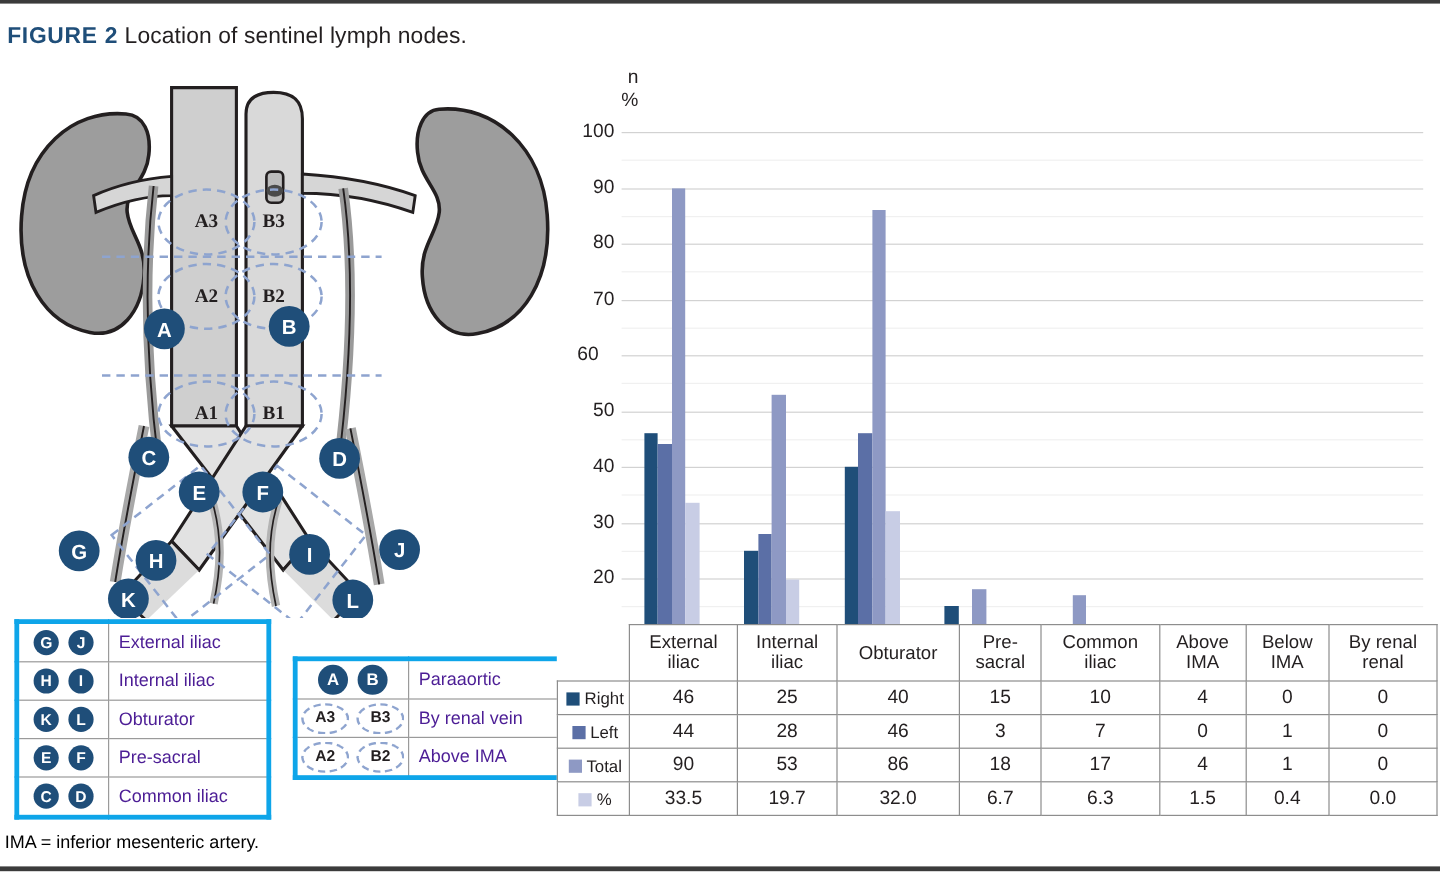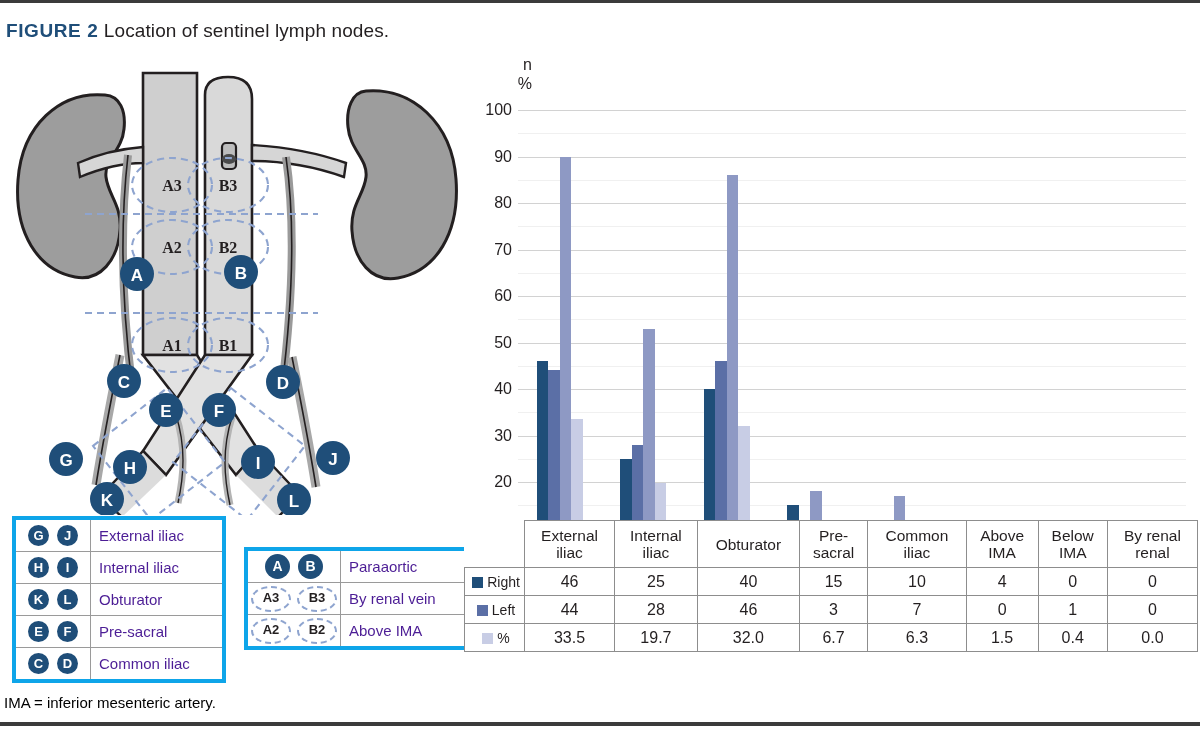--- a/index.html
+++ b/index.html
@@ -246,21 +246,21 @@
     <div>n</div>
     <div>%</div>
   </div>
   <div class="ylabels" id="ylabels">
       <div class="ylab" style="top: 465px;">0</div>
       <div class="ylab" style="top: 418.5px;">10</div>
       <div class="ylab" style="top: 372px;">20</div>
       <div class="ylab" style="top: 325.5px;">30</div>
       <div class="ylab" style="top: 279px;">40</div>
       <div class="ylab" style="top: 232.5px;">50</div>
-      <div class="ylab" style="top: 186px;">60</div>
+      <div class="ylab" style="top: 186px; text-align: center;">60</div>
       <div class="ylab" style="top: 139.5px;">70</div>
       <div class="ylab" style="top: 93px;">80</div>
       <div class="ylab" style="top: 46.5px;">90</div>
       <div class="ylab" style="top: 0px;">100</div>
     </div>
   <div id="plot">
     <div class="axis-base"></div>
   <div class="grid-minor" style="top: 441.75px;"></div>
       <div class="grid-minor" style="top: 395.25px;"></div>
       <div class="grid-minor" style="top: 348.75px;"></div>
@@ -386,20 +386,31 @@
         <td class="val">44</td>
         <td class="val">28</td>
         <td class="val">46</td>
         <td class="val">3</td>
         <td class="val">7</td>
         <td class="val">0</td>
         <td class="val">1</td>
         <td class="val">0</td>
       </tr>
       <tr>
+        <td class="rowhead"><span class="swatch" style="background: rgb(142, 153, 196);"></span><span>Total</span></td>
+        <td class="val">90</td>
+        <td class="val">53</td>
+        <td class="val">86</td>
+        <td class="val">18</td>
+        <td class="val">17</td>
+        <td class="val">4</td>
+        <td class="val">1</td>
+        <td class="val">0</td>
+      </tr>
+      <tr>
         <td class="rowhead"><span class="swatch" style="background: rgb(200, 205, 229);"></span><span>%</span></td>
         <td class="val">33.5</td>
         <td class="val">19.7</td>
         <td class="val">32.0</td>
         <td class="val">6.7</td>
         <td class="val">6.3</td>
         <td class="val">1.5</td>
         <td class="val">0.4</td>
         <td class="val">0.0</td>
       </tr>

